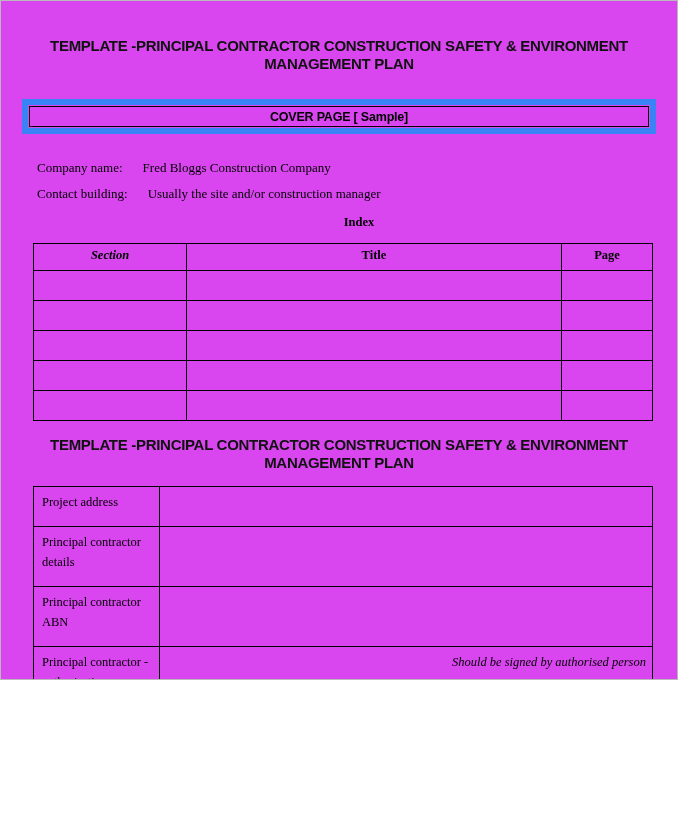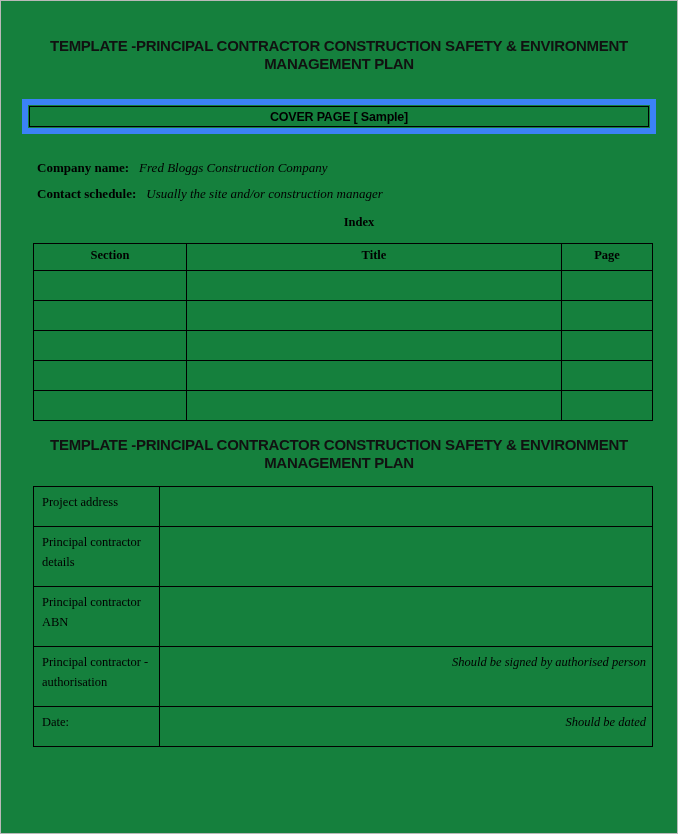--- a/index.html
+++ b/index.html
@@ -1,21 +1,21 @@
 <!DOCTYPE html>
 <html><head>
 <meta charset="utf-8">
 <style>
   html, body { margin: 0; padding: 0; background: #ffffff; }
   .page {
     position: relative;
     width: 678px;
-    height: 834px;
+    height: 680px;
     border: 1px solid #b9b9b9;
-    background: #15803d;
+    background: #d946ef;
     color: #000000;
     font-family: "Liberation Serif", serif;
     overflow: hidden;
     box-sizing: border-box;
   }
   
   .doc-title {
     margin-top: 36px;
     text-align: center;
     font-family: "Liberation Sans", sans-serif;
@@ -37,22 +37,22 @@
     text-align: center;
     padding: 3px 0 2px 0;
     font-family: "Liberation Sans", sans-serif;
     font-weight: 700;
     font-size: 12.5px;
     letter-spacing: -0.2px;
   }
   
   .fields { margin: 26px 0 0 36px; }
   .field-line { margin-bottom: 11px; font-size: 13px; line-height: 15px; }
-  .field-label { font-weight: 700; }
-  .field-value { font-style: italic; margin-left: 10px; }
+  .field-label { font-weight: 400; }
+  .field-value { margin-left: 20px; }
   
   .index-heading {
     text-align: center;
     font-weight: 700;
     font-size: 12.5px;
     margin-top: 14px;
     padding-left: 40px;
   }
   table { border-collapse: collapse; table-layout: fixed; }
   .index-table {
@@ -63,21 +63,21 @@
   .index-table th {
     font-weight: 700;
     font-size: 12.5px;
     text-align: center;
     vertical-align: top;
     padding-top: 4px;
     height: 27px;
     box-sizing: border-box;
   }
   .index-table td { height: 27px; }
-  .col-section { width: 153px; }
+  .col-section { width: 153px; font-style: italic; }
   .col-title   { width: 375px; }
   .col-page    { width: 91px; }
   
   .section-line { margin: 11px 0 0 35px; }
   .section-heading { font-weight: 700; font-size: 14px; }
   .section-note { font-style: italic; font-size: 12px; margin-left: 14px; }
   
   .project-table {
     margin: 14px 0 0 32px;
     width: 619px;
@@ -113,21 +113,21 @@
     <div>TEMPLATE -PRINCIPAL CONTRACTOR CONSTRUCTION SAFETY &amp; ENVIRONMENT</div>
     <div>MANAGEMENT PLAN</div>
   </div>
 
   <div class="banner">
     <div class="banner-inner">COVER PAGE [ Sample]</div>
   </div>
 
   <div class="fields">
       <div class="field-line"><span class="field-label">Company name:</span><span class="field-value">Fred Bloggs Construction Company</span></div>
-      <div class="field-line"><span class="field-label">Contact schedule:</span><span class="field-value">Usually the site and/or construction manager</span></div>
+      <div class="field-line"><span class="field-label">Contact building:</span><span class="field-value">Usually the site and/or construction manager</span></div>
     </div>
 
   <div class="index-heading">Index</div>
 
   <table class="index-table">
     <thead>
       <tr>
           <th class="col-section">Section</th>
           <th class="col-title">Title</th>
           <th class="col-page">Page</th>

